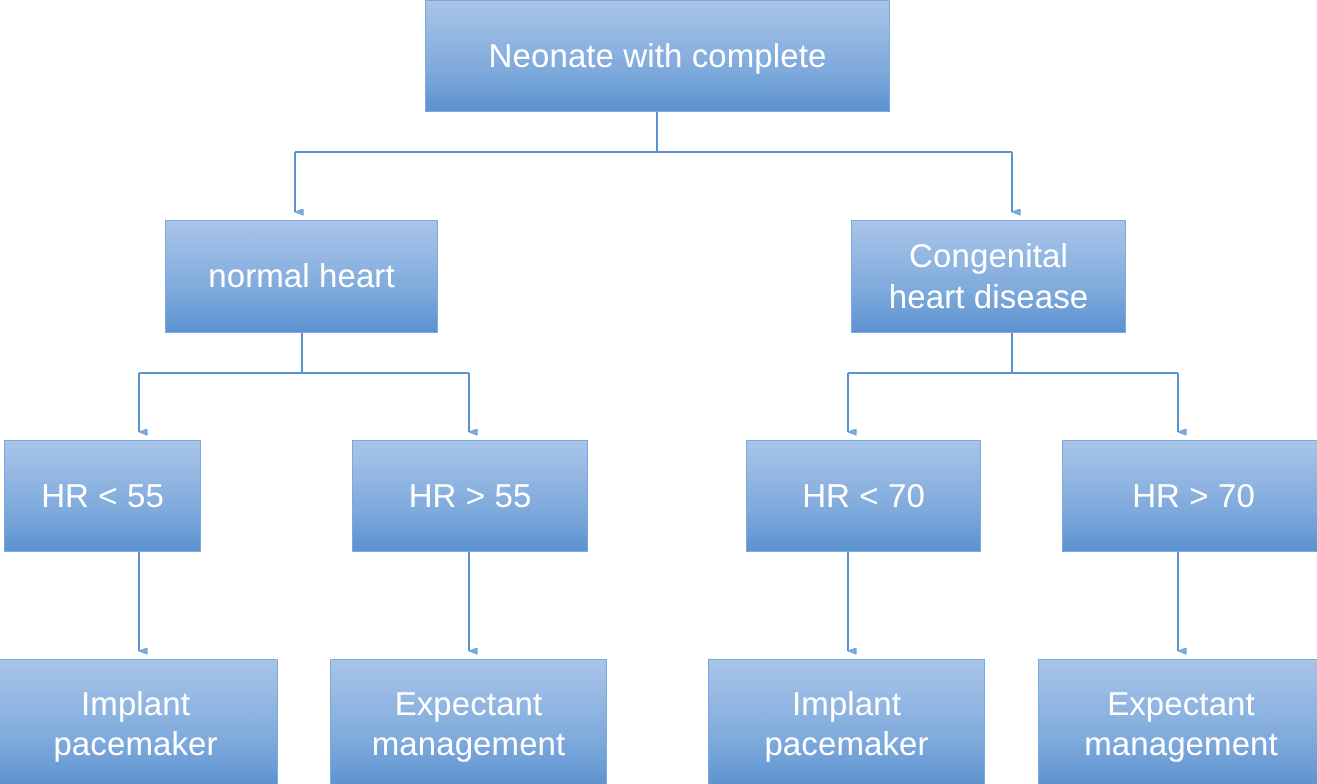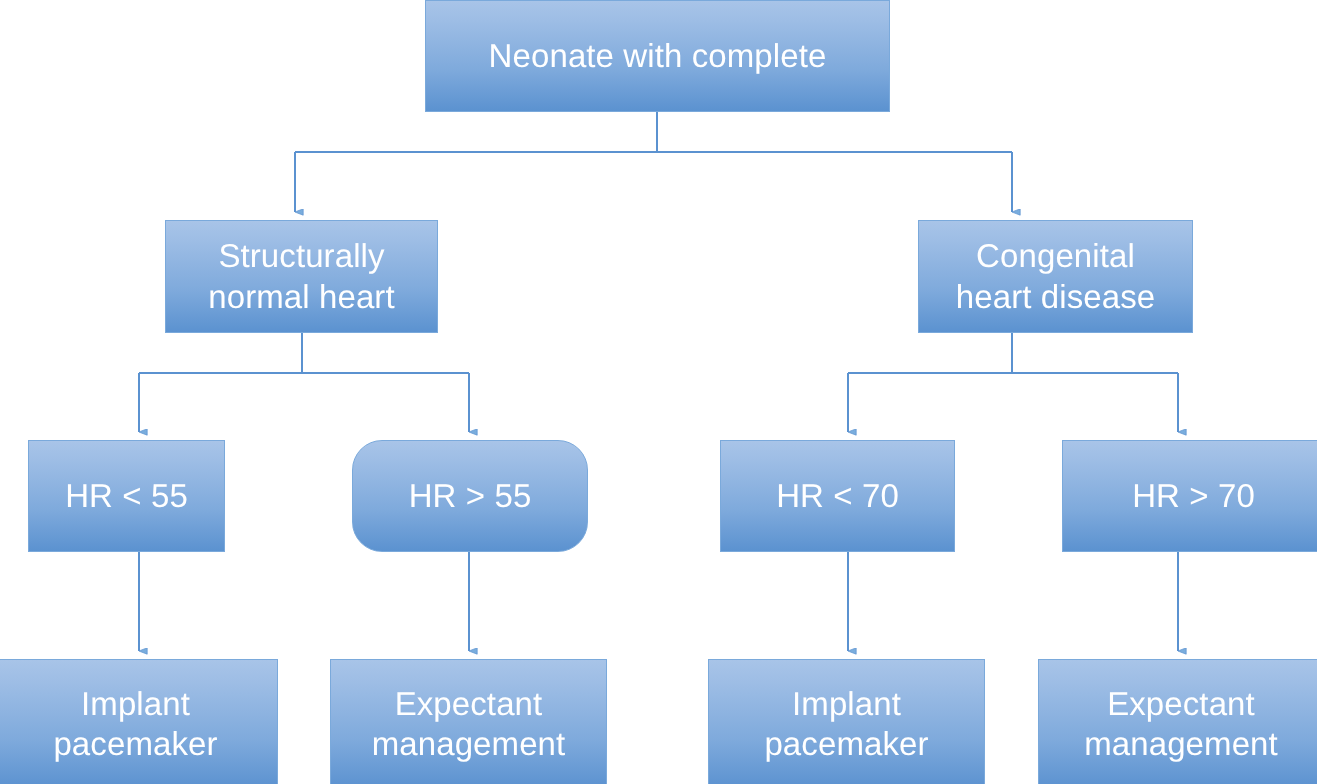--- a/index.html
+++ b/index.html
@@ -83,41 +83,40 @@
   </svg>
 
   <div class="node lvl-1" style="left:425px; top:0px; width:465px; height:112px;">
     <span>
       <span>Neonate with complete</span>
     </span>
   </div>
 
   <div class="node lvl-2" style="left:165px; top:220px; width:273px; height:113px;">
     <span>
-      <span>Structurally</span>
       <span>normal heart</span>
     </span>
   </div>
 
-  <div class="node lvl-2" style="left:918px; top:220px; width:275px; height:113px;">
+  <div class="node lvl-2" style="left:851px; top:220px; width:275px; height:113px;">
     <span>
       <span>Congenital</span>
       <span>heart disease</span>
     </span>
   </div>
 
-  <div class="node lvl-3" style="left:28px; top:440px; width:197px; height:112px;text-align:right;">
+  <div class="node lvl-3" style="left:4px; top:440px; width:197px; height:112px;text-align:right;">
     <span>HR &lt; 55</span>
   </div>
 
-  <div class="node lvl-3" style="left:352px; top:440px; width:236px; height:112px;border-radius:30px;">
+  <div class="node lvl-3" style="left:352px; top:440px; width:236px; height:112px;">
     <span>HR &gt; 55</span>
   </div>
 
-  <div class="node lvl-3" style="left:720px; top:440px; width:235px; height:112px;">
+  <div class="node lvl-3" style="left:746px; top:440px; width:235px; height:112px;">
     <span>HR &lt; 70</span>
   </div>
 
   <div class="node lvl-3" style="left:1062px; top:440px; width:263px; height:112px;">
     <span>HR &gt; 70</span>
   </div>
 
   <div class="node lvl-4" style="left:-7px; top:659px; width:285px; height:130px;">
     <span>
       <span>Implant</span>

